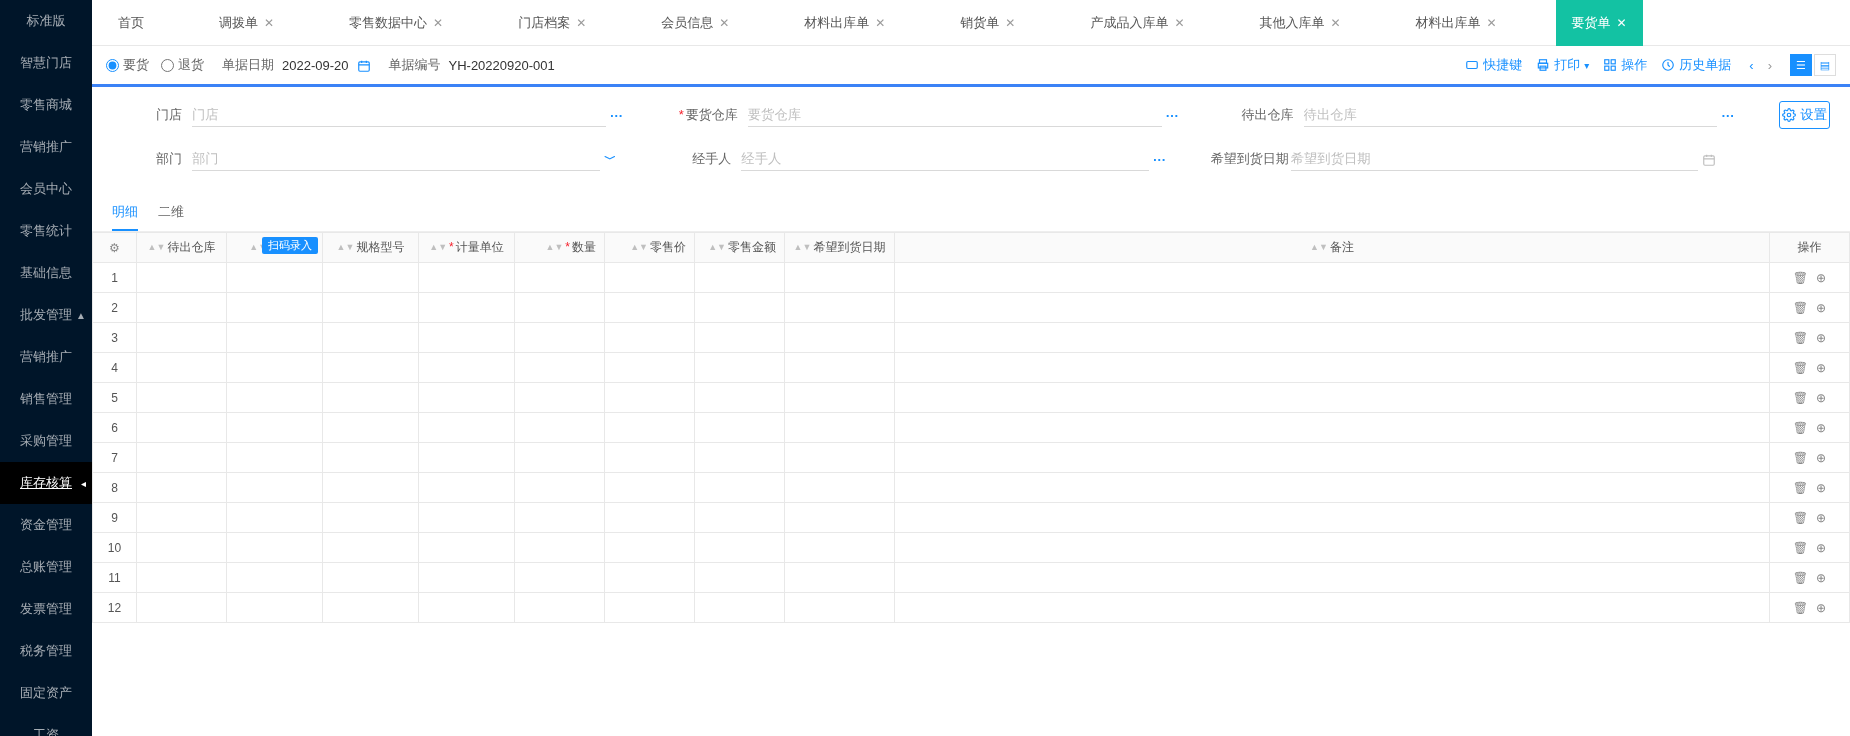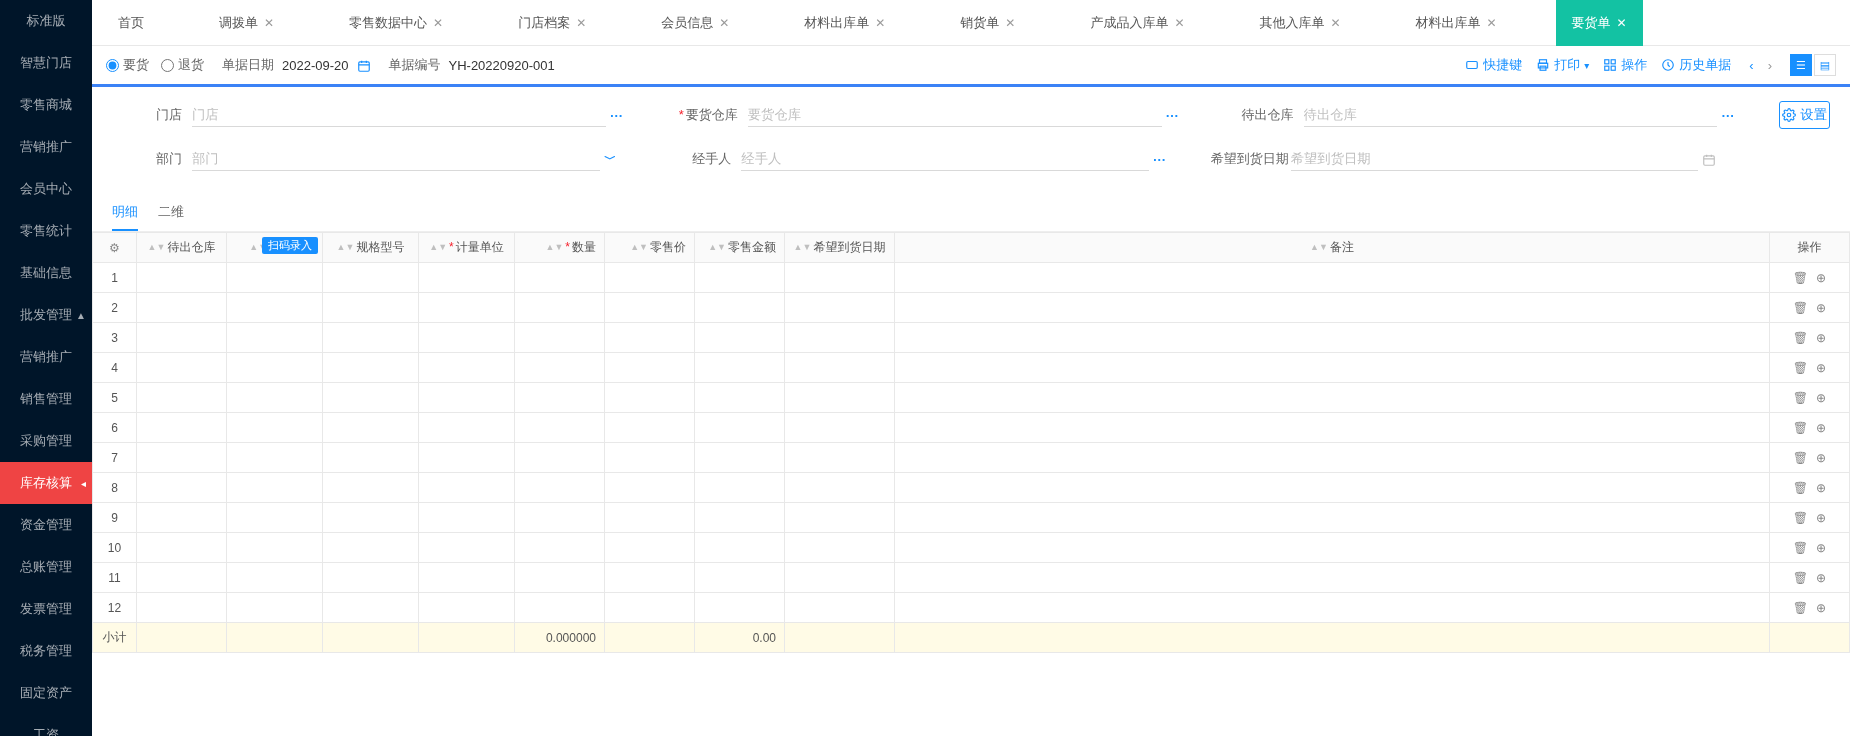--- a/index.html
+++ b/index.html
@@ -2,21 +2,21 @@
 <html><head>
 <meta charset="utf-8">
 <style>
 * { box-sizing: border-box; margin: 0; padding: 0; }
 body { font-family: "Microsoft YaHei", Arial, sans-serif; font-size: 13px; color: #333; background: #fff; overflow: hidden; }
 .container { display: flex; width: 1850px; height: 736px; }
 
 
 .sidebar { width: 92px; background: #001529; color: #a6adb4; display: flex; flex-direction: column; font-size: 13px; }
 .sidebar-item { padding: 12px 1px; text-align: center; cursor: pointer; position: relative; }
-.sidebar-item.active { background: #ef4444; color: #fff; }
+.sidebar-item.active { background: #000000; color: #fff; text-decoration: underline; }
 .sidebar-item .caret { position: absolute; right: 6px; top: 50%; transform: translateY(-50%); font-size: 10px; }
 
 
 .main { flex: 1; display: flex; flex-direction: column; background: #f5f6f7; min-width: 0; }
 
 
 .tabs { display: flex; align-items: center; background: #fff; border-bottom: 1px solid #e8e8e8; height: 46px; padding: 0 10px; gap: 43px; }
 .tab { padding: 0 16px; height: 46px; display: flex; align-items: center; cursor: pointer; color: #555; gap: 6px; white-space: nowrap; }
 .tab.active { background: #13c2a3; color: #fff; }
 .tab .close { font-size: 12px; color: #999; cursor: pointer; }
@@ -497,31 +497,18 @@
               <td class="num-right"></td>
               <td></td>
               <td></td>
               <td class="col-op">
                 <div class="row-op">
                   <span>🗑</span>
                   <span>⊕</span>
                 </div>
               </td>
             </tr>
-            <tr class="subtotal">
-              <td class="col-idx">小计</td>
-              <td></td>
-              <td></td>
-              <td></td>
-              <td></td>
-              <td class="num-right">0.000000</td>
-              <td></td>
-              <td class="num-right">0.00</td>
-              <td></td>
-              <td></td>
-              <td class="col-op"></td>
-            </tr>
           </tbody>
       </table>
     </div>
 
   </div>
 </div>
 
 </body></html>

